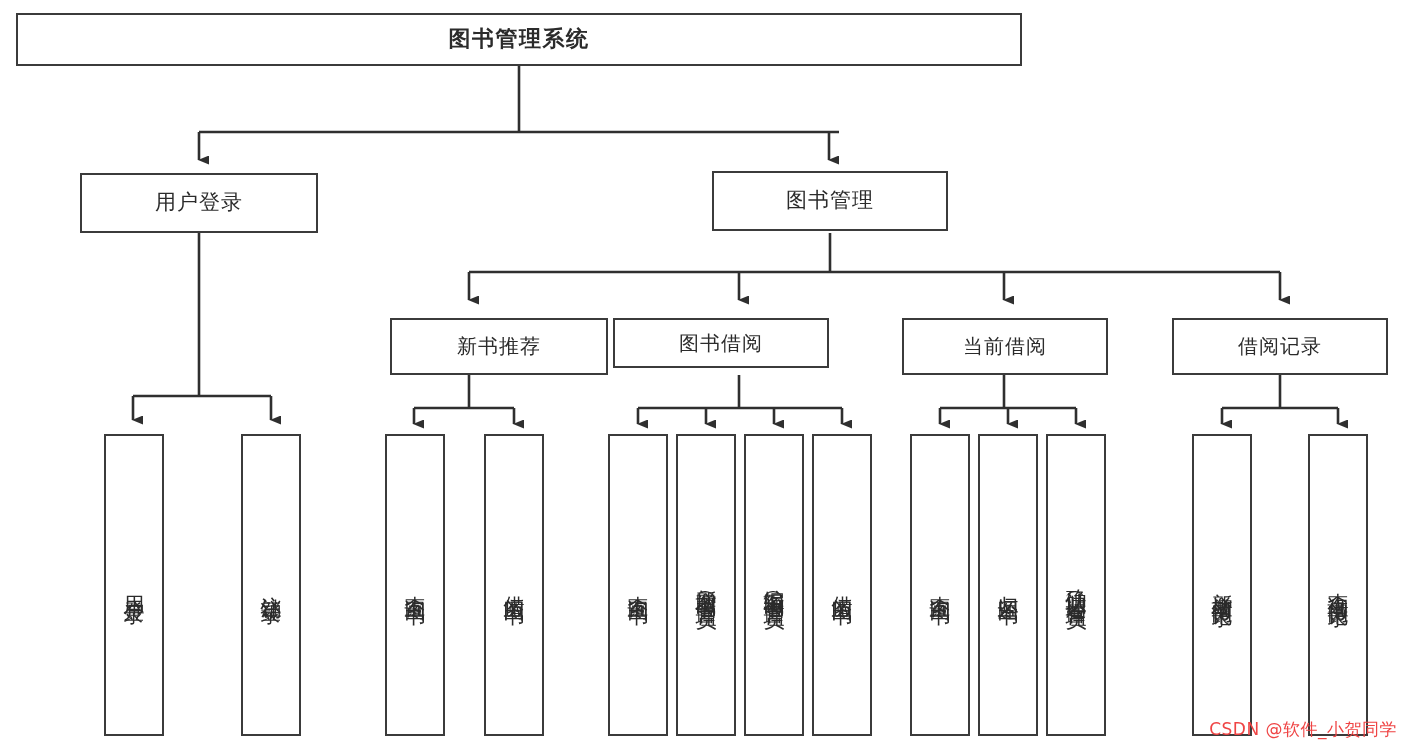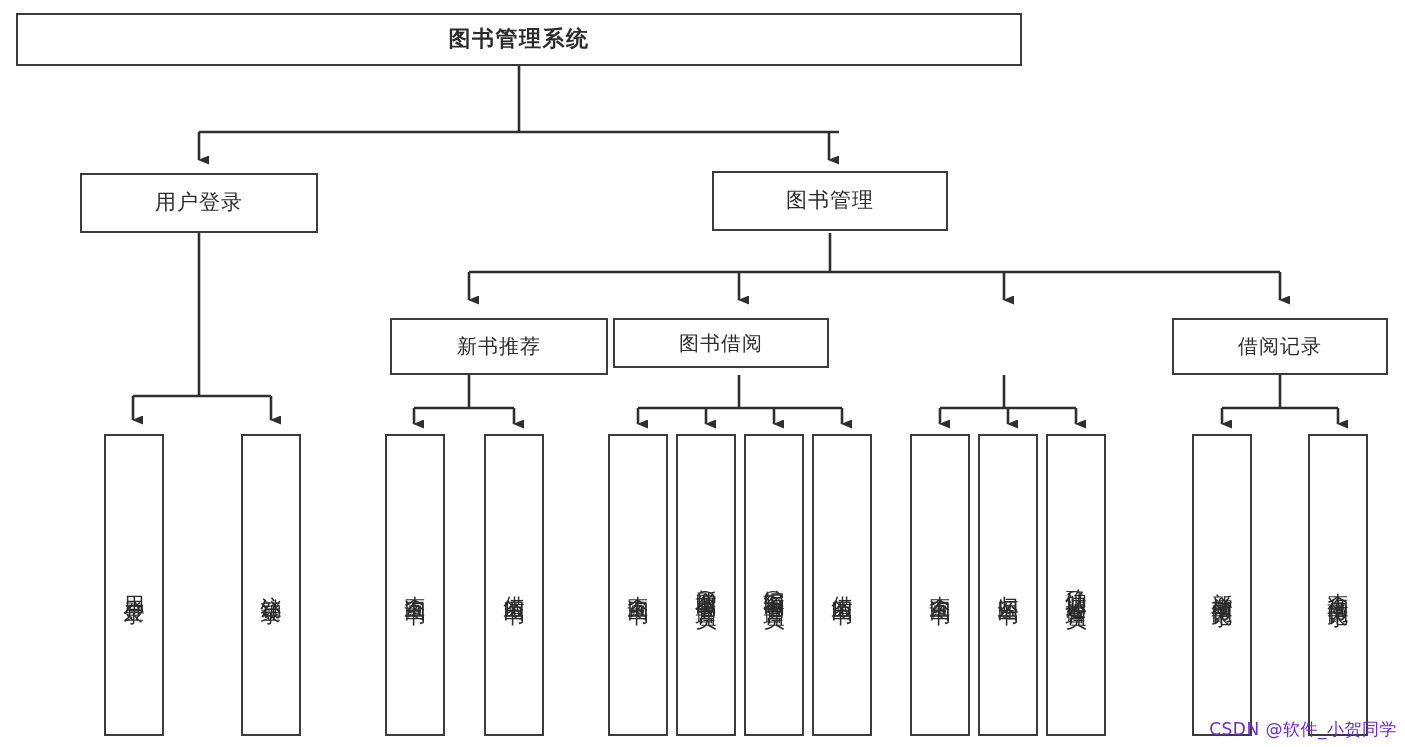--- a/index.html
+++ b/index.html
@@ -46,21 +46,21 @@
     letter-spacing:3px;
     white-space:normal;
     max-height:270px;
   }
 
   .watermark{
     position:absolute;
     right:8px;
     bottom:6px;
     font-size:17px;
-    color:#6d28d9;
+    color:#ef4444;
     letter-spacing:0.5px;
     white-space:nowrap;
     font-family:"DejaVu Sans","Liberation Sans",sans-serif;
   }
 </style>
 </head>
 <body>
 
 <div id="canvas">
 
@@ -124,20 +124,23 @@
   <div class="node h-node" style="left:712px;top:171px;width:236px;height:60px;">
     <span class="lbl">图书管理</span>
   </div>
 
   <div class="node l3" style="left:360px;top:318px;width:218px;height:57px;margin-left:30px;">
     <span class="lbl">新书推荐</span>
   </div>
   <div class="node l3" style="left:613px;top:318px;width:216px;height:50px;">
     <span class="lbl">图书借阅</span>
   </div>
+  <div class="node l3" style="left:902px;top:318px;width:206px;height:57px;">
+    <span class="lbl">当前借阅</span>
+  </div>
   <div class="node l3" style="left:1172px;top:318px;width:216px;height:57px;">
     <span class="lbl">借阅记录</span>
   </div>
 
   <div class="node leaf" style="left:104px;top:434px;width:60px;height:302px;">
     <span class="lbl">用户登录</span>
   </div>
   <div class="node leaf" style="left:241px;top:434px;width:60px;height:302px;">
     <span class="lbl">注销登录</span>
   </div>

